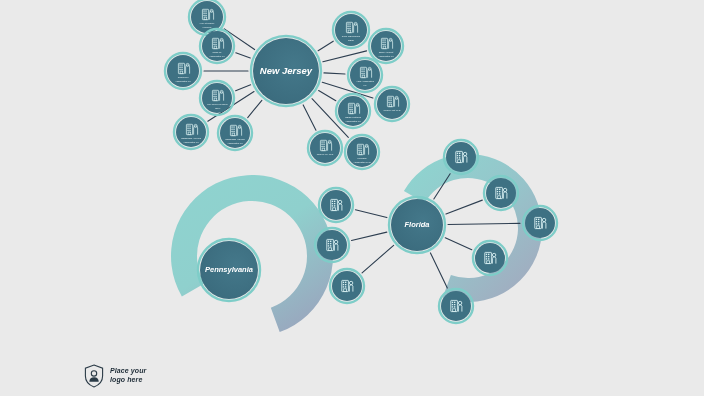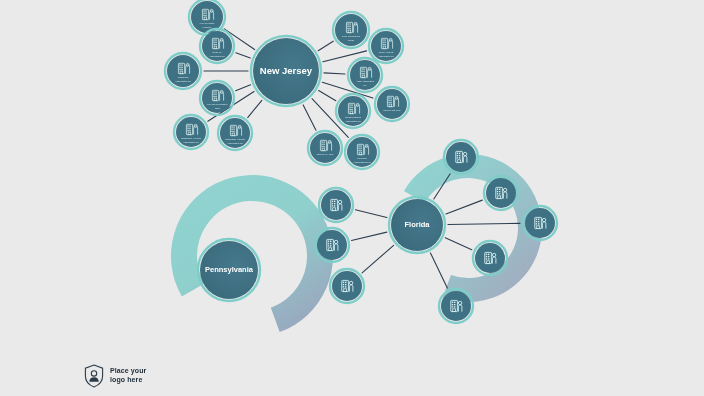--- a/index.html
+++ b/index.html
@@ -1,18 +1,18 @@
 <!DOCTYPE html>
 <html><head>
 <meta charset="utf-8">
 <style>
   html,body{margin:0;padding:0;}
   body{width:704px;height:396px;overflow:hidden;background:#eaeaea;
        font-family:"Liberation Sans",sans-serif;}
-  #canvas{position:relative;width:704px;height:396px;background:#eaeaea;}
+  #canvas{position:relative;width:704px;height:396px;background:#eaeaea;font-style:italic;}
   svg#scene{position:absolute;inset:0;width:704px;height:396px;display:block;}
 
   .node-label{fill:#ffffff;font-family:"Liberation Sans",sans-serif;
               text-anchor:middle;dominant-baseline:middle;}
   .hub-label{font-size:9.5px;font-weight:bold;}
   .hub-label-sm{font-size:7.5px;font-weight:bold;}
   .sat-label{font-size:2.5px;fill:#dfeef0;text-anchor:middle;}
 
   .logo-box{position:absolute;left:84px;top:364px;display:flex;
             align-items:center;gap:6px;}

